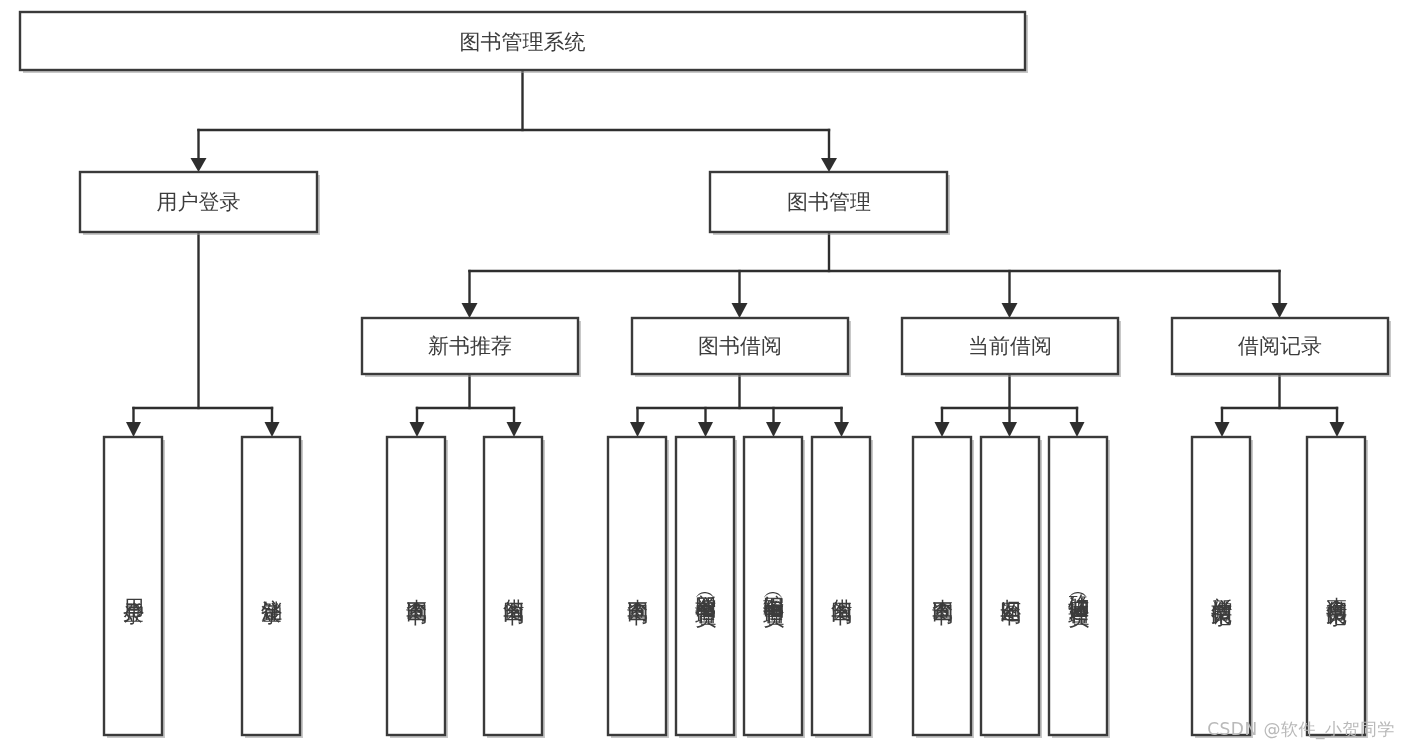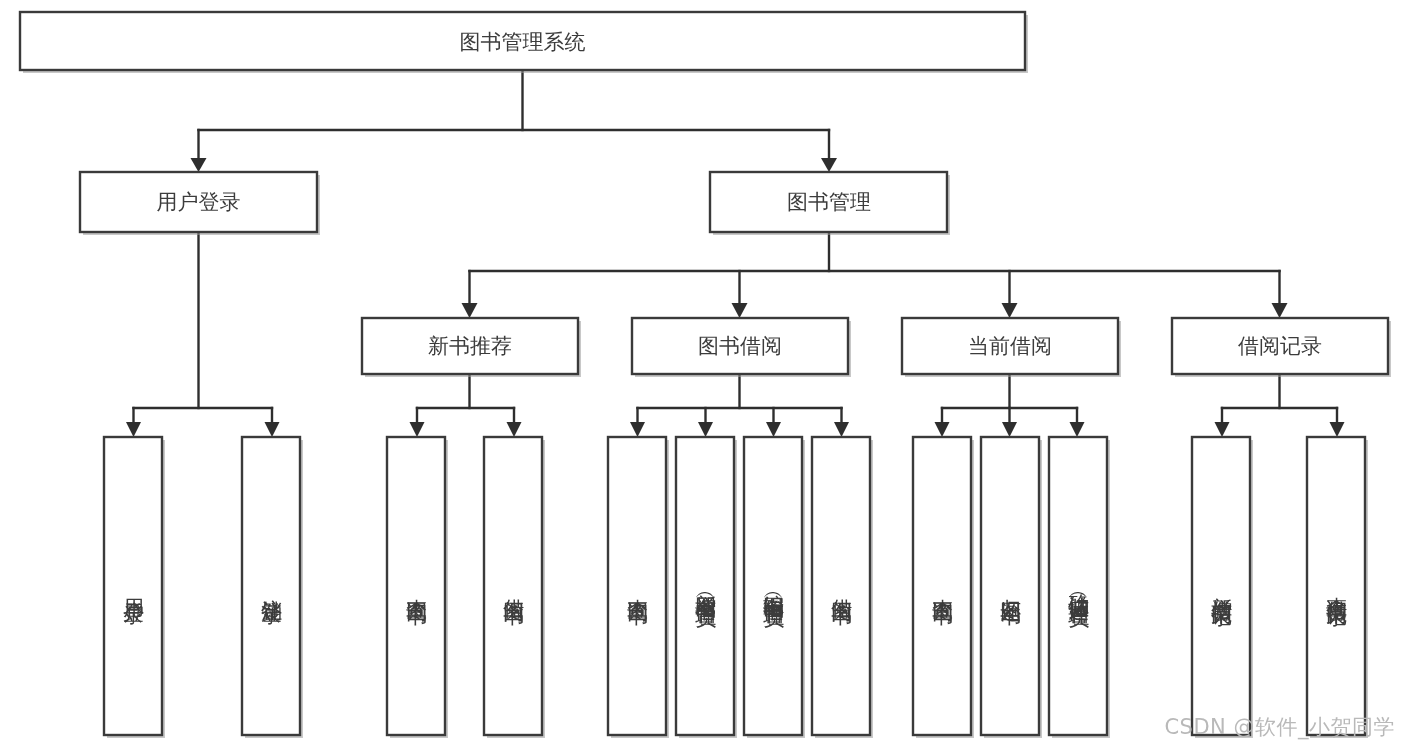--- a/index.html
+++ b/index.html
@@ -66,21 +66,21 @@
     line-height: 1.32;
     letter-spacing: 2px;
     white-space: nowrap;
     pointer-events: none;
   }
   .watermark {
     position: absolute;
     right: 10px;
     bottom: 6px;
     font-family: "DejaVu Sans", "Liberation Sans", sans-serif;
-    font-size: 21px;
+    font-size: 17px;
     color: #b9b9b9;
     letter-spacing: 0.5px;
     white-space: nowrap;
   }
 </style>
 </head>
 <body>
 
 <div id="diagram-root">
 

